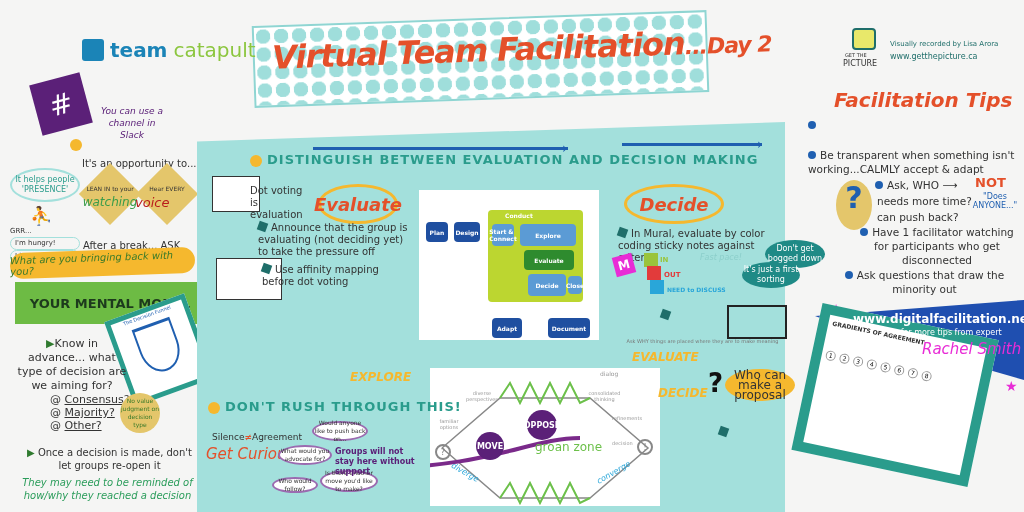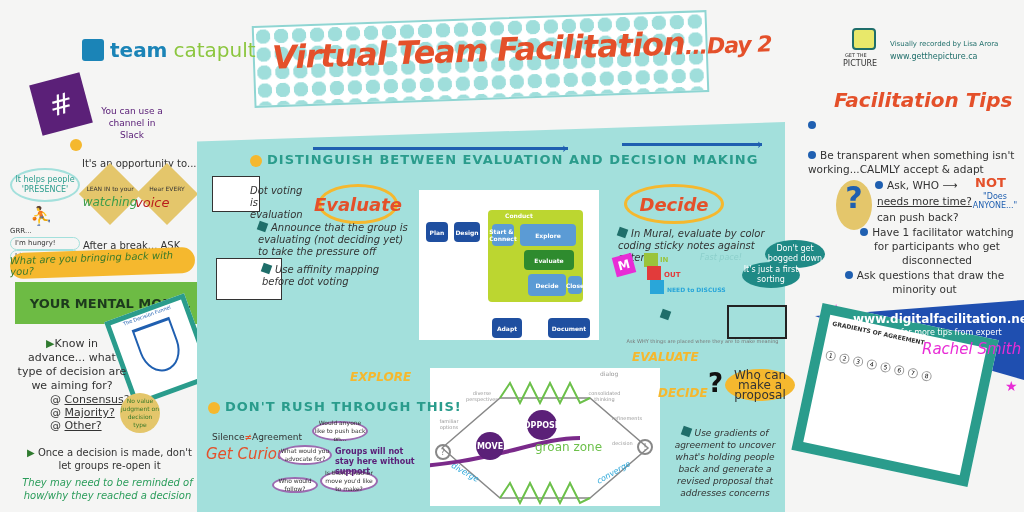--- a/index.html
+++ b/index.html
@@ -8,42 +8,42 @@
   .teal-panel { position:absolute; left:197px; top:122px; width:588px; height:390px; background:#a3e0dc; clip-path: polygon(0 5%, 100% 0, 100% 100%, 0 100%); }
   .title-banner { position:absolute; left:253px; top:18px; width:455px; height:82px; border:2px solid #8fd5d2; transform: rotate(-2deg);
      background-color:#ffffff; background-image: radial-gradient(circle, #9fdedb 7px, transparent 7.5px); background-size: 18px 18px; }
   .title-text { position:absolute; left:272px; top:30px; font-family:"DejaVu Sans", sans-serif; font-weight:bold; font-style: italic; font-size:32px; color:#e4502a; transform: rotate(-2deg); letter-spacing:-1px; white-space:nowrap; }
   .title-text .day { font-size:22px; }
   .logo { left:82px; top:38px; display:flex; align-items:center; gap:6px; }
   .logo-box { width:22px; height:22px; background:#1b84b7; border-radius:3px; }
   .logo-team { font-weight:bold; font-size:20px; color:#1b84b7; }
   .logo-cat { font-size:20px; color:#8cc63f; }
   .slack { left:35px; top:78px; width:52px; height:52px; background:#5b2078; transform: rotate(-15deg); display:flex; align-items:center; justify-content:center; color:#fff; font-size:28px; }
-  .slack-note { left:100px; top:105px; font-size:9px; color:#5b2078; line-height:12px; text-align:center; width:64px; }
+  .slack-note { left:100px; top:105px; font-style:italic; font-size:9px; color:#5b2078; line-height:12px; text-align:center; width:64px; }
   .section-h { font-weight:bold; color:#2a9c8c; letter-spacing:1px; }
   .dot { display:inline-block; width:12px; height:12px; background:#f5b82e; border-radius:50%; margin-right:5px; vertical-align:middle; }
   .checkin-h { left:70px; top:133px; font-size:18px; }
   .small { font-size:10px; color:#333; }
   .diamond { width:44px; height:44px; background:#e4c66b; transform: rotate(45deg); }
   .yellow-bar { left:10px; top:250px; width:185px; height:26px; background:#f5b82e; border-radius:13px; transform: rotate(-2deg); font-style:italic; font-size:10px; color:#3a7a2a; display:flex; align-items:center; justify-content:center; }
   .green-box { left:15px; top:282px; width:190px; height:42px; background:#6dbb44; display:flex; align-items:center; justify-content:center; text-align:center; font-weight:bold; font-size:13px; color:#1d3a1d; line-height:15px; }
   .funnel-card { left:117px; top:305px; width:85px; height:90px; background:#fff; border:5px solid #2a9c8c; transform: rotate(-20deg); }
   .mm-text { left:17px; top:337px; width:110px; font-size:11px; color:#333; line-height:14px; text-align:center; }
   .tri { color:#2f7a2f; }
   .opts { left:50px; top:393px; font-size:11px; color:#333; line-height:13px; }
   .opts span { text-decoration: underline; }
   .novalue { left:120px; top:393px; width:40px; height:40px; background:#e4c66b; border-radius:50%; font-size:6px; color:#3a7a2a; text-align:center; display:flex; align-items:center; justify-content:center; line-height:8px; }
   .decision-made { left:22px; top:446px; width:175px; font-size:10px; color:#333; line-height:13px; text-align:center; }
   .reminded { left:10px; top:476px; width:195px; font-style:italic; font-size:10px; color:#2a9c5a; line-height:13px; text-align:center; }
   .arrow-line { height:3px; background:#1f5fb0; }
   .dist-h { left:250px; top:152px; font-size:13px; white-space:nowrap; }
   .oval { border:3px solid #f5b82e; border-radius:50%; display:flex; align-items:center; justify-content:center; font-weight:bold; font-style:italic; color:#e4502a; font-size:18px; }
   .mini-card { background:#fff; border:1px solid #333; }
   .bullet-sq { display:inline-block; width:9px; height:9px; background:#1f6e6a; transform: rotate(20deg); margin-right:4px; }
-  .txt { font-size:10px; color:#333; line-height:12px;font-style:italic; }
+  .txt { font-size:10px; color:#333; line-height:12px; }
   .white-card { background:#fff; }
   .blk { border-radius:4px; color:#fff; font-size:6px; font-weight:bold; display:flex; align-items:center; justify-content:center; }
   .sticky { width:14px; height:14px; }
   .bubble { background:#1f8a86; color:#fff; border-radius:50%; font-size:8px; text-align:center; display:flex; align-items:center; justify-content:center; line-height:10px; }
   .tips-h { left:834px; top:88px; font-weight:bold; font-style:italic; font-size:20px; color:#e4502a; }
   .tip { font-size:10.5px; color:#333; line-height:14px; }
   .bdot { display:inline-block; width:8px; height:8px; border-radius:50%; background:#1f5fb0; margin-right:4px; }
   .blue-flag { left:815px; top:300px; width:209px; height:80px; background:#1f4fb0; clip-path: polygon(0 20%, 100% 0, 100% 100%, 20% 40%); }
   .gradients-card { left:805px; top:320px; width:180px; height:150px; background:#fff; border:10px solid #2a9c8c; transform: rotate(12deg); }
   .purple-bubble { border:2px solid #9b6bb0; border-radius:50%; background:#fff; font-size:6px; color:#333; display:flex; align-items:center; justify-content:center; text-align:center; line-height:8px; }
@@ -170,34 +170,34 @@
 <div class="abs" style="left:212px;top:432px;font-size:9px;color:#333;white-space:nowrap;"><span>Silence</span><span style="color:#e4502a;font-weight:bold;">≠</span><span>Agreement</span></div>
 <div class="abs" style="left:206px;top:445px;font-size:15px;color:#e4502a;font-style:italic;">Get Curious!</div>
 <div class="abs purple-bubble" style="left:312px;top:421px;width:56px;height:20px;">Would anyone like to push back on...</div>
 <div class="abs purple-bubble" style="left:278px;top:445px;width:54px;height:20px;">What would you advocate for?</div>
 <div class="abs purple-bubble" style="left:272px;top:477px;width:46px;height:16px;">Who would follow?</div>
 <div class="abs purple-bubble" style="left:320px;top:470px;width:58px;height:22px;">Is there another move you'd like to make?</div>
 <div class="abs" style="left:335px;top:447px;width:90px;font-size:8px;color:#5b2078;font-weight:bold;line-height:10px;">Groups will not stay here without support</div>
 
 <div class="abs" style="left:708px;top:368px;width:22px;font-size:26px;font-weight:bold;color:#111;">?</div>
 <div class="abs" style="left:725px;top:369px;width:70px;height:32px;background:#f5b82e;border-radius:50%;font-size:12px;color:#333;text-align:center;display:flex;align-items:center;justify-content:center;line-height:10px;">Who can make a proposal</div>
-<div class="abs txt" style="left:665px;top:427px;width:120px;text-align:center;font-size:9px;line-height:12px;"><span class="bullet-sq"></span><span>Use gradients of agreement to uncover what's holding people back and generate a revised proposal that addresses concerns</span></div>
+<div class="abs txt" style="left:665px;top:427px;width:120px;text-align:center;font-size:9px;line-height:12px;"><span class="bullet-sq"></span></div>
 
 <div class="abs" style="left:852px;top:28px;width:24px;height:22px;border:2px solid #1f6e6a;border-radius:4px;background:#e8e86a;"></div>
 <div class="abs" style="left:845px;top:52px;font-size:5px;color:#333;">GET THE</div>
 <div class="abs" style="left:843px;top:59px;font-size:8px;color:#333;">PICTURE</div>
 <div class="abs" style="left:890px;top:40px;font-size:7px;color:#1f6e6a;">Visually recorded by Lisa Arora</div>
 <div class="abs" style="left:890px;top:52px;font-size:8px;color:#1f6e6a;">www.getthepicture.ca</div>
 
 <div class="abs tips-h">Facilitation Tips</div>
 <div class="abs tip" style="left:808px;top:118px;width:210px;"><span class="bdot"></span></div>
 <div class="abs tip" style="left:808px;top:148px;width:210px;"><span class="bdot"></span><span>Be transparent when something isn't working...CALMLY accept &amp; adapt</span></div>
 <div class="abs" style="left:836px;top:180px;width:36px;height:50px;background:#e4c66b;border-radius:50%;font-size:30px;font-weight:bold;color:#1f5fb0;text-align:center;">?</div>
 <div class="abs tip" style="left:875px;top:178px;"><span class="bdot"></span><span>Ask, WHO</span> ⟶</div>
-<div class="abs tip" style="left:877px;top:194px;text-decoration:underline;">needs more time?</div>
+<div class="abs tip" style="left:877px;top:194px;">needs more time?</div>
 <div class="abs tip" style="left:877px;top:210px;">can push back?</div>
 <div class="abs" style="left:975px;top:175px;font-size:13px;font-weight:bold;color:#e4502a;">NOT</div>
 <div class="abs" style="left:970px;top:192px;width:50px;font-size:8px;color:#1f5fb0;text-align:center;">"Does ANYONE..."</div>
 <div class="abs tip" style="left:852px;top:225px;width:170px;text-align:center;"><span class="bdot"></span><span>Have 1 facilitator watching for participants who get disconnected</span></div>
 <div class="abs tip" style="left:842px;top:268px;width:165px;text-align:center;"><span class="bdot"></span><span>Ask questions that draw the minority out</span></div>
 
 <div class="abs blue-flag"></div>
 <div class="abs" style="left:828px;top:300px;font-size:18px;color:#e82cd6;">★</div>
 <div class="abs" style="left:1005px;top:378px;font-size:14px;color:#e82cd6;">★</div>
 <div class="abs gradients-card">

